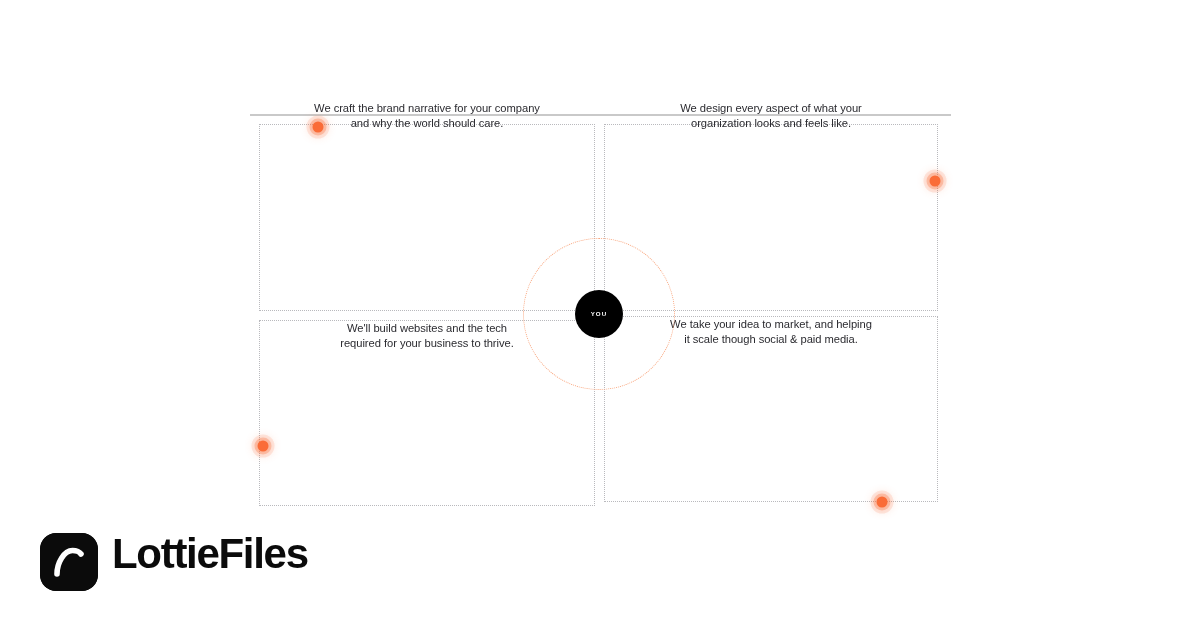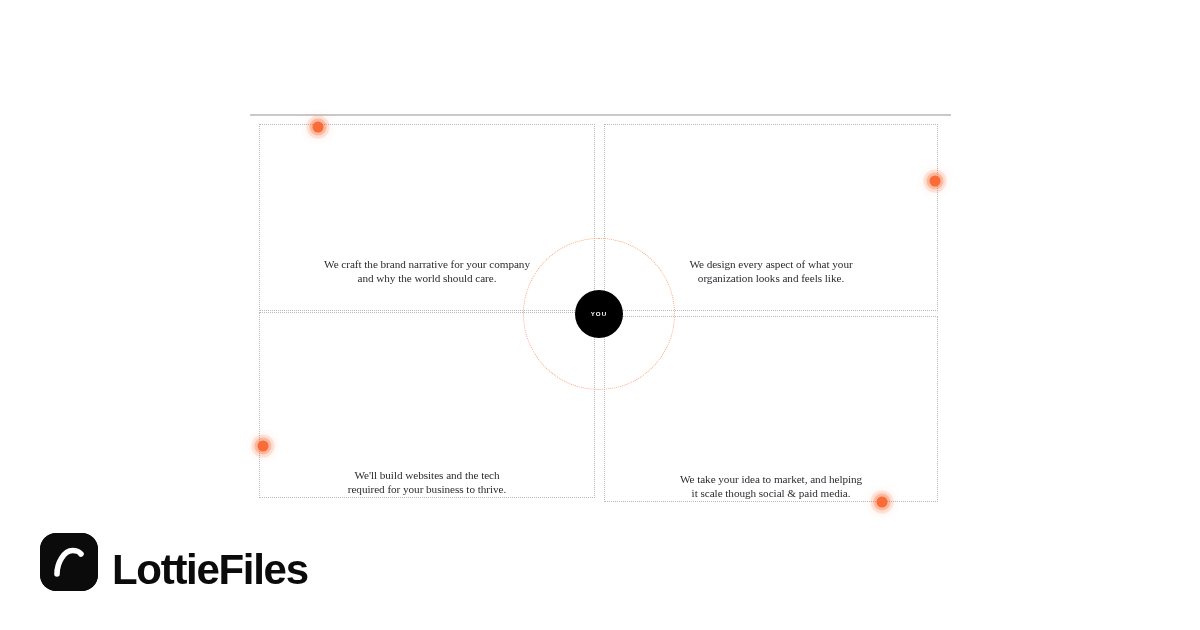--- a/index.html
+++ b/index.html
@@ -40,28 +40,27 @@
     top: 124px;
     width: 679px;
     height: 380px;
   }
 
   .quad {
     position: absolute;
     box-sizing: border-box;
     border: 1.5px dotted #b9b9bd;
     display: flex;
-    align-items: flex-end;
+    align-items: flex-start;
     justify-content: center;
     background: transparent;
-    font-family: Liberation Serif, serif;
   }
   .quad.tl { left: 0px;   top: 0px;   width: 336px; height: 187px; }
   .quad.tr { left: 345px; top: 0px;   width: 334px; height: 187px; }
-  .quad.bl { left: 0px;   top: 188px; width: 336px; height: 186px; }
+  .quad.bl { left: 0px;   top: 196px; width: 336px; height: 186px; }
   .quad.br { left: 345px; top: 192px; width: 334px; height: 186px; }
 
   .quad-text {
     font-size: 11.2px;
     line-height: 14.6px;
     color: #2b2b30;
     text-align: center;
     letter-spacing: -0.05px;
     max-width: 260px;
     white-space: pre-line;
@@ -118,21 +117,21 @@
       0 0 10px 4px rgba(250,108,55,0.22);
     transform: translate(-50%, -50%);
   }
 
   
   .logo {
     position: absolute;
     left: 40px;
     top: 533px;
     display: flex;
-    align-items: flex-end;
+    align-items: flex-start;
     gap: 14px;
   }
   .logo-mark {
     width: 58px;
     height: 58px;
     border-radius: 16px;
     background: #0b0b0b;
     display: block;
   }
   .logo-word {

